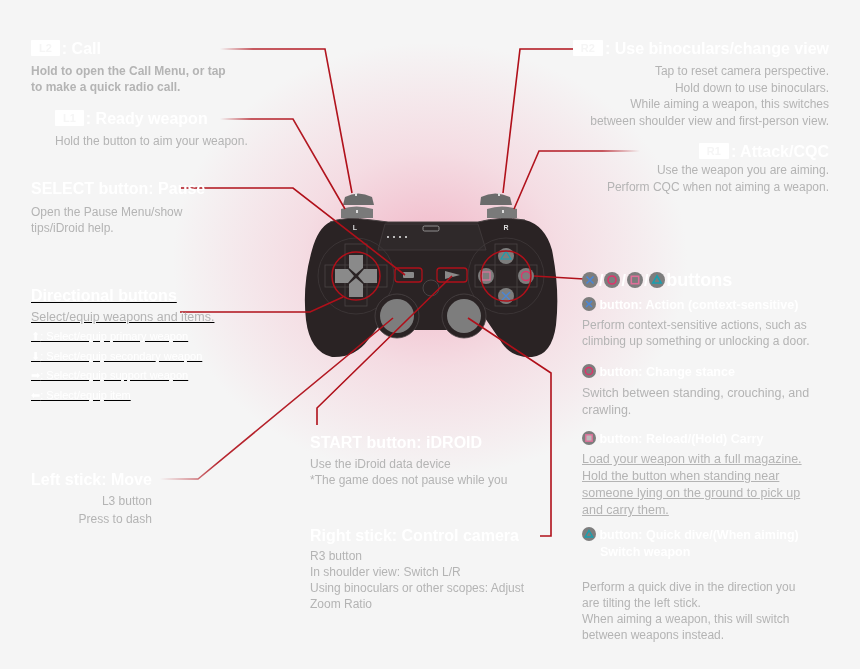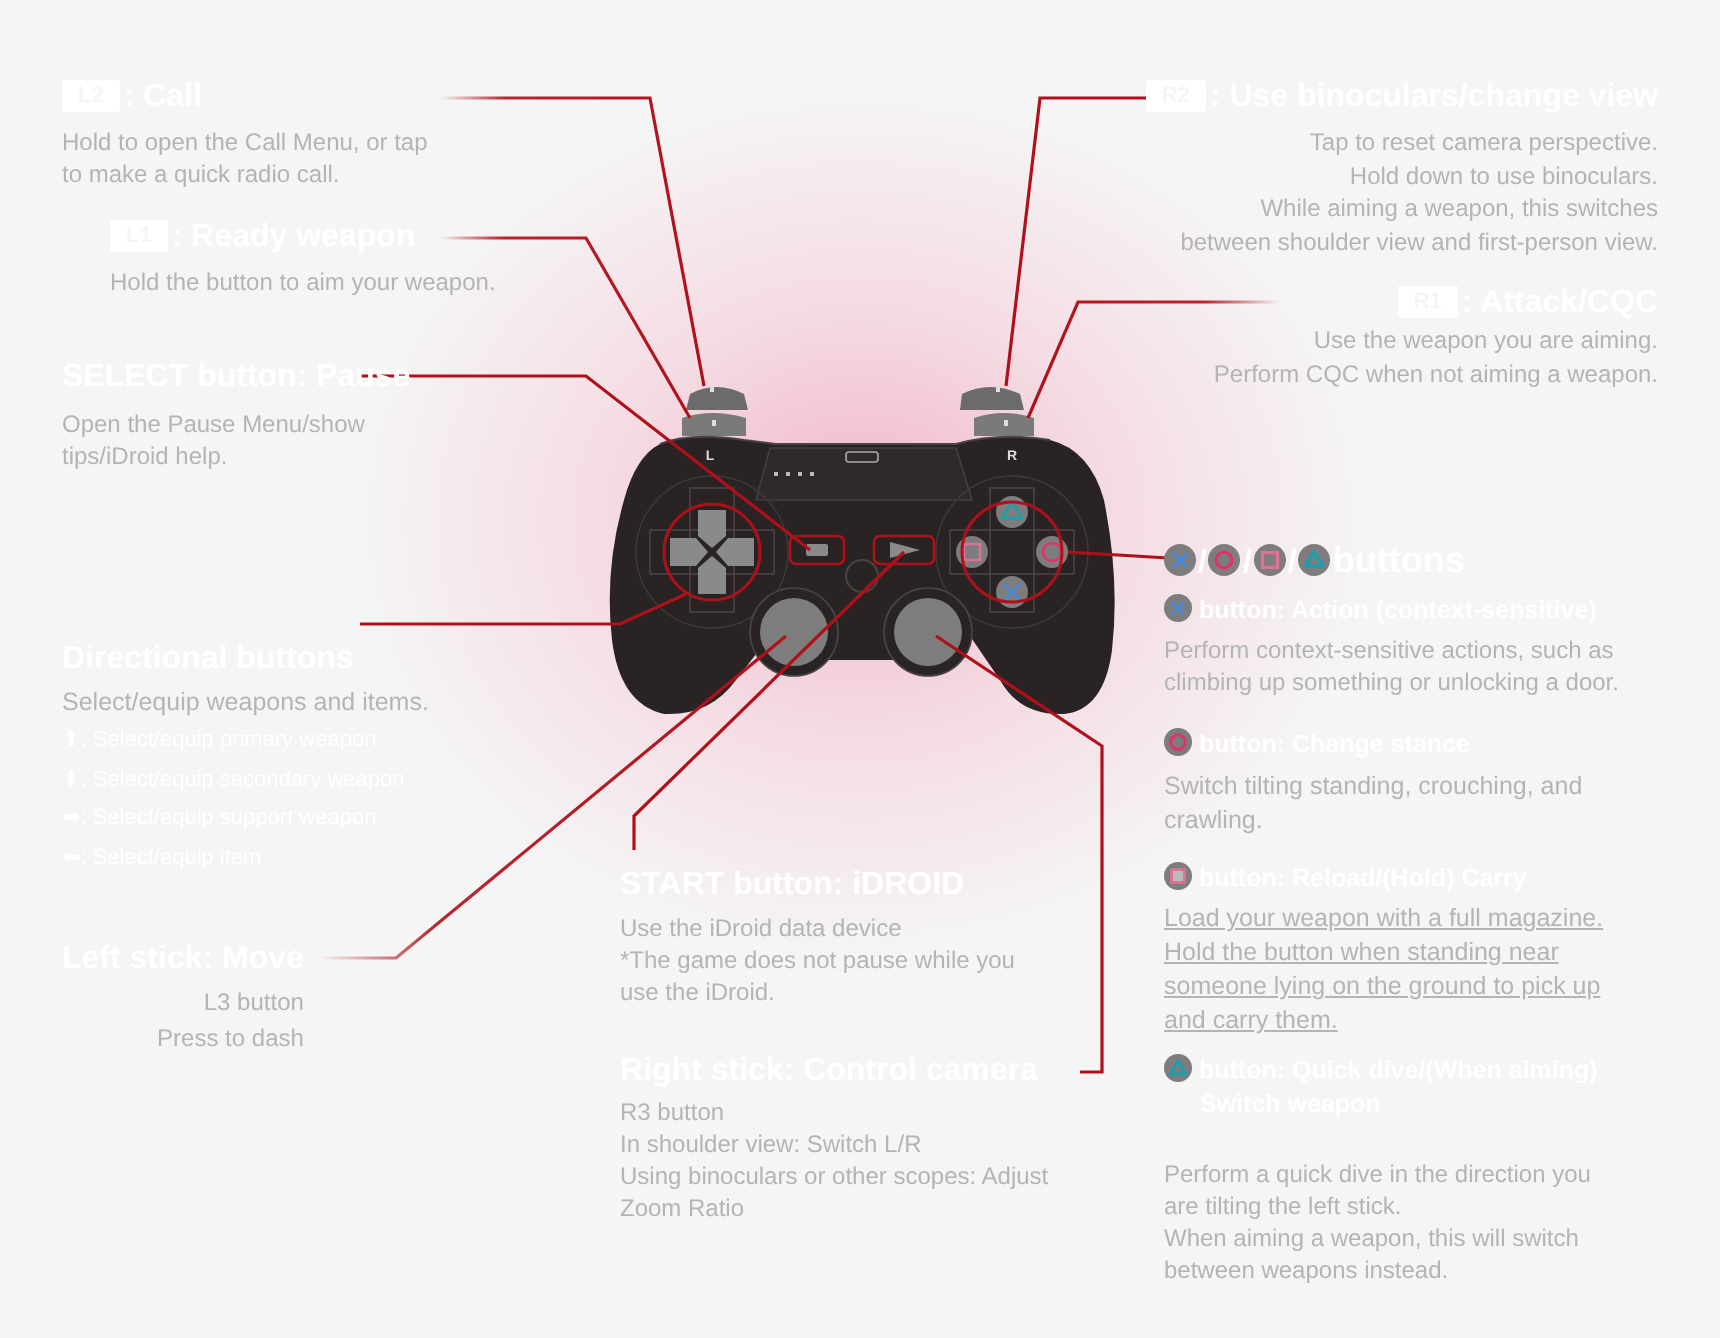--- a/index.html
+++ b/index.html
@@ -159,42 +159,42 @@
     <polyline points="598,49 520,49 503,193" stroke="#b0101a"></polyline>
 
     <polyline points="640,151 539,151 514,209" stroke="url(#fadeR)"></polyline>
 
     <polyline points="534,276 584,279" stroke="#b0101a"></polyline>
   </g>
 </svg>
 
 <div class="block" style="left:31px; top:39px;">
   <div class="title"><span class="badge">L2</span><span>: Call</span></div>
-  <div class="desc" style="margin-top:4px;">
+  <div class="desc" style="margin-top:4px;font-weight:bold;">
     <div>Hold to open the Call Menu, or tap</div>
       <div>to make a quick radio call.</div>
   </div>
 </div>
 
 <div class="block" style="left:31px; top:109px;margin-left:24px;">
   <div class="title"><span class="badge">L1</span><span>: Ready weapon</span></div>
   <div class="desc" style="margin-top:4px;">
     <div>Hold the button to aim your weapon.</div>
   </div>
 </div>
 
 <div class="block" style="left:31px; top:179px;">
   <div class="title">SELECT button: Pause</div>
   <div class="desc" style="margin-top:5px;">
     <div>Open the Pause Menu/show</div>
       <div>tips/iDroid help.</div>
   </div>
 </div>
 
-<div class="block" style="left:31px; top:320px;">
+<div class="block" style="left:31px; top:286px;text-decoration:underline;">
   <div class="title">Directional buttons</div>
   <div class="desc" style="margin-top:3px; font-size:12.5px;">Select/equip weapons and items.</div>
   <div style="margin-top:2px;">
     <div class="sub"><span>⬆</span><span>: Select/equip primary weapon</span></div>
     <div class="sub"><span>⬇</span><span>: Select/equip secondary weapon</span></div>
     <div class="sub"><span>➡</span><span>: Select/equip support weapon</span></div>
     <div class="sub"><span>⬅</span><span>: Select/equip item</span></div>
   </div>
 </div>
 
@@ -246,21 +246,21 @@
     <div>Perform context-sensitive actions, such as</div>
       <div>climbing up something or unlocking a door.</div>
   </div>
 </div>
 
 <div class="block" style="left:582px; top:362px; width:250px;">
   <div class="title" style="font-size:12.5px;"><span class="sym"><svg viewBox="0 0 14 14">
           <circle cx="7" cy="7" r="3.6" fill="none" stroke="#e0336a" stroke-width="1.5"></circle>
         </svg></span> <span>button: Change stance</span></div>
   <div class="desc" style="margin-top:3px; font-size:12.5px; line-height:17px;">
-    <div>Switch tilting standing, crouching, and</div>
+    <div>Switch between standing, crouching, and</div>
       <div>crawling.</div>
   </div>
 </div>
 
 <div class="block" style="left:582px; top:429px; width:250px;">
   <div class="title" style="font-size:12.5px;"><span class="sym"><svg viewBox="0 0 14 14">
           <rect x="3.8" y="3.8" width="6.4" height="6.4" fill="#bbb" stroke="#e0709a" stroke-width="1.4"></rect>
         </svg></span> <span>button: Reload/(Hold) Carry</span></div>
   <div class="desc" style="margin-top:2px; font-size:12.5px; line-height:17px;text-decoration:underline;">
     <div>Load your weapon with a full magazine.</div>
@@ -280,21 +280,20 @@
     <div>When aiming a weapon, this will switch</div>
       <div>between weapons instead.</div>
   </div>
 </div>
 
 <div class="block" style="left:310px; top:433px;">
   <div class="title">START button: iDROID</div>
   <div class="desc" style="margin-top:3px;">
     <div>Use the iDroid data device</div>
       <div>*The game does not pause while you</div>
-      <div>use the iDroid.</div>
   </div>
 </div>
 
 <div class="block" style="left:310px; top:526px;">
   <div class="title">Right stick: Control camera</div>
   <div class="desc" style="margin-top:2px;">
     <div>R3 button</div>
       <div>In shoulder view: Switch L/R</div>
     <div>Using binoculars or other scopes: Adjust</div>
       <div>Zoom Ratio</div>

